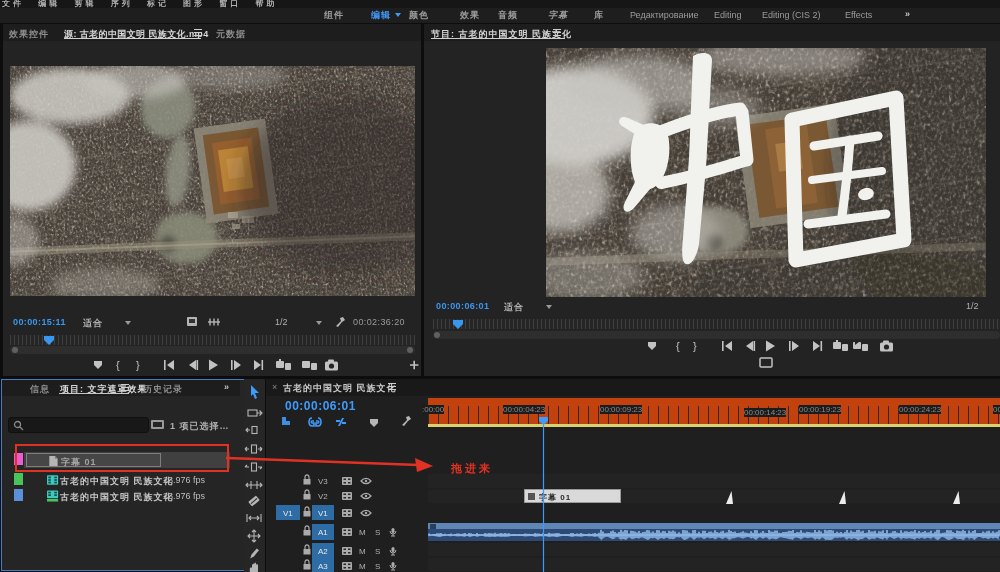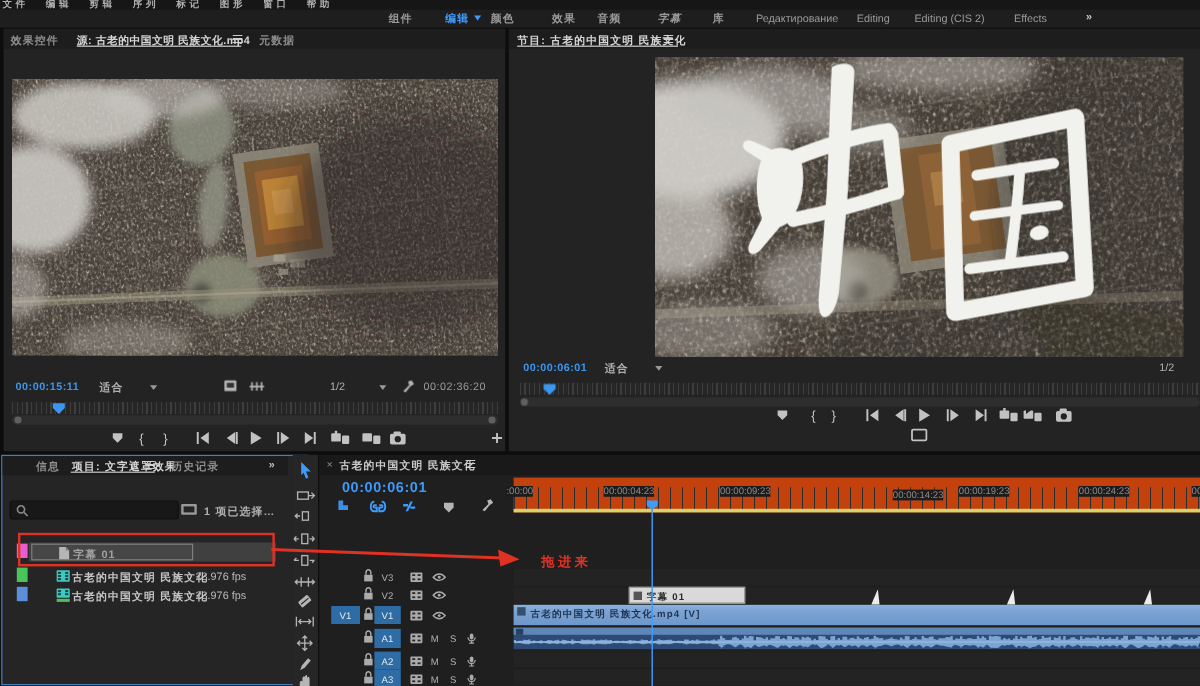--- a/index.html
+++ b/index.html
@@ -551,24 +551,20 @@
   <div class="ab" style="left:3px;top:3px;width:7px;height:7px;background:#555;"></div>
   <span class="t cjk" style="left:14px;top:2px;font-size:8px;color:#2a2a2a;">字幕 01</span>
  </div>
  <svg class="ab" style="left:460px;top:112px;" width="240" height="13" viewBox="0 0 240 13">
         <g fill="#ececea">
           <path d="M0 13 L7 13 L5.5 0 Z"></path>
           <path d="M113 13 L120 13 L118.5 0 Z"></path>
           <path d="M227 13 L234 13 L232.5 0 Z"></path>
         </g>
       </svg>
- <div class="ab" style="left:162px;top:125px;width:572px;height:17px;background:linear-gradient(#8db2dd,#7ba3d4 30%,#6d98c9);" id="laneV1">
-  <div class="ab" style="left:3px;top:2px;width:7px;height:7px;background:#35506e;"></div>
-  <span class="t cjk" style="left:14px;top:2px;font-size:8px;color:#1e3450;">古老的中国文明 民族文化.mp4 [V]</span>
- </div>
  <div class="ab" style="left:162px;top:144px;width:572px;height:18px;background:#2c4a74;" id="laneA1">
   <div class="ab" style="left:0;top:0;width:572px;height:6px;background:#5e87b8;"></div>
   <div class="ab" style="left:2px;top:1px;width:6px;height:5px;background:#27405f;"></div>
   <svg class="ab" style="left:0;top:6px;" width="572" height="12" viewBox="0 0 572 12" preserveAspectRatio="none" id="wave">
           <path d="M0,6 L0,4.4 L2,4.4 L2,5.4 L4,5.4 L4,5.0 L6,5.0 L6,5.0 L8,5.0 L8,4.2 L10,4.2 L10,4.3 L12,4.3 L12,4.0 L14,4.0 L14,5.3 L16,5.3 L16,4.7 L18,4.7 L18,5.4 L20,5.4 L20,5.1 L22,5.1 L22,4.6 L24,4.6 L24,5.4 L26,5.4 L26,5.1 L28,5.1 L28,4.4 L30,4.4 L30,4.5 L32,4.5 L32,5.0 L34,5.0 L34,4.5 L36,4.5 L36,4.1 L38,4.1 L38,5.4 L40,5.4 L40,4.1 L42,4.1 L42,4.3 L44,4.3 L44,4.9 L46,4.9 L46,5.2 L48,5.2 L48,3.9 L50,3.9 L50,4.9 L52,4.9 L52,5.3 L54,5.3 L54,5.2 L56,5.2 L56,4.0 L58,4.0 L58,4.4 L60,4.4 L60,4.1 L62,4.1 L62,4.2 L64,4.2 L64,4.5 L66,4.5 L66,3.8 L68,3.8 L68,4.8 L70,4.8 L70,4.5 L72,4.5 L72,4.1 L74,4.1 L74,4.4 L76,4.4 L76,4.0 L78,4.0 L78,4.5 L80,4.5 L80,4.3 L82,4.3 L82,5.3 L84,5.3 L84,5.0 L86,5.0 L86,4.9 L88,4.9 L88,5.3 L90,5.3 L90,5.0 L92,5.0 L92,5.2 L94,5.2 L94,5.0 L96,5.0 L96,4.4 L98,4.4 L98,4.8 L100,4.8 L100,4.8 L102,4.8 L102,5.1 L104,5.1 L104,5.0 L106,5.0 L106,3.9 L108,3.9 L108,4.4 L110,4.4 L110,4.4 L112,4.4 L112,5.1 L114,5.1 L114,4.2 L116,4.2 L116,5.1 L118,5.1 L118,4.8 L120,4.8 L120,3.8 L122,3.8 L122,4.4 L124,4.4 L124,4.5 L126,4.5 L126,4.3 L128,4.3 L128,4.1 L130,4.1 L130,4.2 L132,4.2 L132,5.0 L134,5.0 L134,5.3 L136,5.3 L136,4.9 L138,4.9 L138,5.0 L140,5.0 L140,5.1 L142,5.1 L142,3.9 L144,3.9 L144,4.0 L146,4.0 L146,4.9 L148,4.9 L148,4.4 L150,4.4 L150,4.8 L152,4.8 L152,3.9 L154,3.9 L154,4.7 L156,4.7 L156,5.0 L158,5.0 L158,5.0 L160,5.0 L160,4.5 L162,4.5 L162,5.0 L164,5.0 L164,4.5 L166,4.5 L166,4.0 L168,4.0 L168,4.8 L170,4.8 L170,3.7 L172,3.7 L172,0.8 L174,0.8 L174,2.6 L176,2.6 L176,4.2 L178,4.2 L178,4.3 L180,4.3 L180,4.1 L182,4.1 L182,2.2 L184,2.2 L184,1.6 L186,1.6 L186,2.9 L188,2.9 L188,4.3 L190,4.3 L190,3.1 L192,3.1 L192,0.8 L194,0.8 L194,2.5 L196,2.5 L196,0.9 L198,0.9 L198,1.3 L200,1.3 L200,4.5 L202,4.5 L202,1.8 L204,1.8 L204,2.0 L206,2.0 L206,2.5 L208,2.5 L208,3.5 L210,3.5 L210,2.1 L212,2.1 L212,4.1 L214,4.1 L214,2.9 L216,2.9 L216,2.8 L218,2.8 L218,1.0 L220,1.0 L220,1.3 L222,1.3 L222,3.5 L224,3.5 L224,2.6 L226,2.6 L226,3.8 L228,3.8 L228,1.1 L230,1.1 L230,1.3 L232,1.3 L232,3.4 L234,3.4 L234,2.1 L236,2.1 L236,2.2 L238,2.2 L238,3.9 L240,3.9 L240,1.7 L242,1.7 L242,2.5 L244,2.5 L244,1.6 L246,1.6 L246,2.5 L248,2.5 L248,4.5 L250,4.5 L250,3.3 L252,3.3 L252,4.4 L254,4.4 L254,1.1 L256,1.1 L256,1.2 L258,1.2 L258,1.4 L260,1.4 L260,3.4 L262,3.4 L262,4.3 L264,4.3 L264,1.3 L266,1.3 L266,1.0 L268,1.0 L268,4.2 L270,4.2 L270,2.7 L272,2.7 L272,4.2 L274,4.2 L274,1.7 L276,1.7 L276,1.7 L278,1.7 L278,4.0 L280,4.0 L280,2.7 L282,2.7 L282,2.5 L284,2.5 L284,3.5 L286,3.5 L286,1.3 L288,1.3 L288,2.9 L290,2.9 L290,3.7 L292,3.7 L292,2.5 L294,2.5 L294,1.8 L296,1.8 L296,3.8 L298,3.8 L298,3.3 L300,3.3 L300,0.8 L302,0.8 L302,2.1 L304,2.1 L304,2.9 L306,2.9 L306,2.6 L308,2.6 L308,4.1 L310,4.1 L310,3.7 L312,3.7 L312,3.2 L314,3.2 L314,2.3 L316,2.3 L316,3.6 L318,3.6 L318,3.7 L320,3.7 L320,4.2 L322,4.2 L322,2.2 L324,2.2 L324,3.7 L326,3.7 L326,1.1 L328,1.1 L328,1.3 L330,1.3 L330,4.2 L332,4.2 L332,3.6 L334,3.6 L334,2.0 L336,2.0 L336,3.7 L338,3.7 L338,4.0 L340,4.0 L340,1.0 L342,1.0 L342,2.4 L344,2.4 L344,2.8 L346,2.8 L346,1.6 L348,1.6 L348,1.5 L350,1.5 L350,3.8 L352,3.8 L352,4.1 L354,4.1 L354,2.9 L356,2.9 L356,2.9 L358,2.9 L358,2.8 L360,2.8 L360,1.8 L362,1.8 L362,2.0 L364,2.0 L364,0.9 L366,0.9 L366,4.1 L368,4.1 L368,3.0 L370,3.0 L370,3.2 L372,3.2 L372,1.3 L374,1.3 L374,3.6 L376,3.6 L376,3.8 L378,3.8 L378,2.8 L380,2.8 L380,2.9 L382,2.9 L382,3.5 L384,3.5 L384,3.6 L386,3.6 L386,1.1 L388,1.1 L388,2.9 L390,2.9 L390,1.3 L392,1.3 L392,2.5 L394,2.5 L394,4.3 L396,4.3 L396,0.8 L398,0.8 L398,1.4 L400,1.4 L400,0.9 L402,0.9 L402,1.1 L404,1.1 L404,1.4 L406,1.4 L406,3.9 L408,3.9 L408,2.7 L410,2.7 L410,3.7 L412,3.7 L412,3.0 L414,3.0 L414,4.3 L416,4.3 L416,3.1 L418,3.1 L418,0.9 L420,0.9 L420,3.5 L422,3.5 L422,1.6 L424,1.6 L424,2.8 L426,2.8 L426,2.9 L428,2.9 L428,1.0 L430,1.0 L430,0.8 L432,0.8 L432,2.4 L434,2.4 L434,1.8 L436,1.8 L436,3.9 L438,3.9 L438,3.4 L440,3.4 L440,0.9 L442,0.9 L442,2.4 L444,2.4 L444,2.5 L446,2.5 L446,1.7 L448,1.7 L448,4.3 L450,4.3 L450,2.3 L452,2.3 L452,2.6 L454,2.6 L454,1.3 L456,1.3 L456,3.9 L458,3.9 L458,0.9 L460,0.9 L460,4.2 L462,4.2 L462,3.8 L464,3.8 L464,2.3 L466,2.3 L466,2.0 L468,2.0 L468,3.6 L470,3.6 L470,4.1 L472,4.1 L472,1.2 L474,1.2 L474,3.6 L476,3.6 L476,2.3 L478,2.3 L478,2.2 L480,2.2 L480,2.9 L482,2.9 L482,2.3 L484,2.3 L484,2.6 L486,2.6 L486,1.0 L488,1.0 L488,3.7 L490,3.7 L490,1.9 L492,1.9 L492,3.6 L494,3.6 L494,3.0 L496,3.0 L496,2.0 L498,2.0 L498,3.4 L500,3.4 L500,3.3 L502,3.3 L502,1.7 L504,1.7 L504,4.2 L506,4.2 L506,2.8 L508,2.8 L508,0.8 L510,0.8 L510,0.8 L512,0.8 L512,4.2 L514,4.2 L514,3.7 L516,3.7 L516,3.5 L518,3.5 L518,1.0 L520,1.0 L520,1.2 L522,1.2 L522,1.2 L524,1.2 L524,3.1 L526,3.1 L526,3.9 L528,3.9 L528,1.4 L530,1.4 L530,1.9 L532,1.9 L532,2.2 L534,2.2 L534,0.8 L536,0.8 L536,2.1 L538,2.1 L538,4.5 L540,4.5 L540,1.5 L542,1.5 L542,3.4 L544,3.4 L544,2.0 L546,2.0 L546,1.0 L548,1.0 L548,4.0 L550,4.0 L550,4.1 L552,4.1 L552,4.1 L554,4.1 L554,2.5 L556,2.5 L556,3.5 L558,3.5 L558,2.3 L560,2.3 L560,1.8 L562,1.8 L562,3.7 L564,3.7 L564,2.2 L566,2.2 L566,3.5 L568,3.5 L568,2.7 L570,2.7 L570,1.2 L572,1.2 L572,6 L570,10.8 L572,10.8 L568,9.3 L570,9.3 L566,8.5 L568,8.5 L564,9.8 L566,9.8 L562,8.3 L564,8.3 L560,10.2 L562,10.2 L558,9.7 L560,9.7 L556,8.5 L558,8.5 L554,9.5 L556,9.5 L552,7.9 L554,7.9 L550,7.9 L552,7.9 L548,8.0 L550,8.0 L546,11.0 L548,11.0 L544,10.0 L546,10.0 L542,8.6 L544,8.6 L540,10.5 L542,10.5 L538,7.5 L540,7.5 L536,9.9 L538,9.9 L534,11.2 L536,11.2 L532,9.8 L534,9.8 L530,10.1 L532,10.1 L528,10.6 L530,10.6 L526,8.1 L528,8.1 L524,8.9 L526,8.9 L522,10.8 L524,10.8 L520,10.8 L522,10.8 L518,11.0 L520,11.0 L516,8.5 L518,8.5 L514,8.3 L516,8.3 L512,7.8 L514,7.8 L510,11.2 L512,11.2 L508,11.2 L510,11.2 L506,9.2 L508,9.2 L504,7.8 L506,7.8 L502,10.3 L504,10.3 L500,8.7 L502,8.7 L498,8.6 L500,8.6 L496,10.0 L498,10.0 L494,9.0 L496,9.0 L492,8.4 L494,8.4 L490,10.1 L492,10.1 L488,8.3 L490,8.3 L486,11.0 L488,11.0 L484,9.4 L486,9.4 L482,9.7 L484,9.7 L480,9.1 L482,9.1 L478,9.8 L480,9.8 L476,9.7 L478,9.7 L474,8.4 L476,8.4 L472,10.8 L474,10.8 L470,7.9 L472,7.9 L468,8.4 L470,8.4 L466,10.0 L468,10.0 L464,9.7 L466,9.7 L462,8.2 L464,8.2 L460,7.8 L462,7.8 L458,11.1 L460,11.1 L456,8.1 L458,8.1 L454,10.7 L456,10.7 L452,9.4 L454,9.4 L450,9.7 L452,9.7 L448,7.7 L450,7.7 L446,10.3 L448,10.3 L444,9.5 L446,9.5 L442,9.6 L444,9.6 L440,11.1 L442,11.1 L438,8.6 L440,8.6 L436,8.1 L438,8.1 L434,10.2 L436,10.2 L432,9.6 L434,9.6 L430,11.2 L432,11.2 L428,11.0 L430,11.0 L426,9.1 L428,9.1 L424,9.2 L426,9.2 L422,10.4 L424,10.4 L420,8.5 L422,8.5 L418,11.1 L420,11.1 L416,8.9 L418,8.9 L414,7.7 L416,7.7 L412,9.0 L414,9.0 L410,8.3 L412,8.3 L408,9.3 L410,9.3 L406,8.1 L408,8.1 L404,10.6 L406,10.6 L402,10.9 L404,10.9 L400,11.1 L402,11.1 L398,10.6 L400,10.6 L396,11.2 L398,11.2 L394,7.7 L396,7.7 L392,9.5 L394,9.5 L390,10.7 L392,10.7 L388,9.1 L390,9.1 L386,10.9 L388,10.9 L384,8.4 L386,8.4 L382,8.5 L384,8.5 L380,9.1 L382,9.1 L378,9.2 L380,9.2 L376,8.2 L378,8.2 L374,8.4 L376,8.4 L372,10.7 L374,10.7 L370,8.8 L372,8.8 L368,9.0 L370,9.0 L366,7.9 L368,7.9 L364,11.1 L366,11.1 L362,10.0 L364,10.0 L360,10.2 L362,10.2 L358,9.2 L360,9.2 L356,9.1 L358,9.1 L354,9.1 L356,9.1 L352,7.9 L354,7.9 L350,8.2 L352,8.2 L348,10.5 L350,10.5 L346,10.4 L348,10.4 L344,9.2 L346,9.2 L342,9.6 L344,9.6 L340,11.0 L342,11.0 L338,8.0 L340,8.0 L336,8.3 L338,8.3 L334,10.0 L336,10.0 L332,8.4 L334,8.4 L330,7.8 L332,7.8 L328,10.7 L330,10.7 L326,10.9 L328,10.9 L324,8.3 L326,8.3 L322,9.8 L324,9.8 L320,7.8 L322,7.8 L318,8.3 L320,8.3 L316,8.4 L318,8.4 L314,9.7 L316,9.7 L312,8.8 L314,8.8 L310,8.3 L312,8.3 L308,7.9 L310,7.9 L306,9.4 L308,9.4 L304,9.1 L306,9.1 L302,9.9 L304,9.9 L300,11.2 L302,11.2 L298,8.7 L300,8.7 L296,8.2 L298,8.2 L294,10.2 L296,10.2 L292,9.5 L294,9.5 L290,8.3 L292,8.3 L288,9.1 L290,9.1 L286,10.7 L288,10.7 L284,8.5 L286,8.5 L282,9.5 L284,9.5 L280,9.3 L282,9.3 L278,8.0 L280,8.0 L276,10.3 L278,10.3 L274,10.3 L276,10.3 L272,7.8 L274,7.8 L270,9.3 L272,9.3 L268,7.8 L270,7.8 L266,11.0 L268,11.0 L264,10.7 L266,10.7 L262,7.7 L264,7.7 L260,8.6 L262,8.6 L258,10.6 L260,10.6 L256,10.8 L258,10.8 L254,10.9 L256,10.9 L252,7.6 L254,7.6 L250,8.7 L252,8.7 L248,7.5 L250,7.5 L246,9.5 L248,9.5 L244,10.4 L246,10.4 L242,9.5 L244,9.5 L240,10.3 L242,10.3 L238,8.1 L240,8.1 L236,9.8 L238,9.8 L234,9.9 L236,9.9 L232,8.6 L234,8.6 L230,10.7 L232,10.7 L228,10.9 L230,10.9 L226,8.2 L228,8.2 L224,9.4 L226,9.4 L222,8.5 L224,8.5 L220,10.7 L222,10.7 L218,11.0 L220,11.0 L216,9.2 L218,9.2 L214,9.1 L216,9.1 L212,7.9 L214,7.9 L210,9.9 L212,9.9 L208,8.5 L210,8.5 L206,9.5 L208,9.5 L204,10.0 L206,10.0 L202,10.2 L204,10.2 L200,7.5 L202,7.5 L198,10.7 L200,10.7 L196,11.1 L198,11.1 L194,9.5 L196,9.5 L192,11.2 L194,11.2 L190,8.9 L192,8.9 L188,7.7 L190,7.7 L186,9.1 L188,9.1 L184,10.4 L186,10.4 L182,9.8 L184,9.8 L180,7.9 L182,7.9 L178,7.7 L180,7.7 L176,7.8 L178,7.8 L174,9.4 L176,9.4 L172,11.2 L174,11.2 L170,8.3 L172,8.3 L168,7.2 L170,7.2 L166,8.0 L168,8.0 L164,7.5 L166,7.5 L162,7.0 L164,7.0 L160,7.5 L162,7.5 L158,7.0 L160,7.0 L156,7.0 L158,7.0 L154,7.3 L156,7.3 L152,8.1 L154,8.1 L150,7.2 L152,7.2 L148,7.6 L150,7.6 L146,7.1 L148,7.1 L144,8.0 L146,8.0 L142,8.1 L144,8.1 L140,6.9 L142,6.9 L138,7.0 L140,7.0 L136,7.1 L138,7.1 L134,6.7 L136,6.7 L132,7.0 L134,7.0 L130,7.8 L132,7.8 L128,7.9 L130,7.9 L126,7.7 L128,7.7 L124,7.5 L126,7.5 L122,7.6 L124,7.6 L120,8.2 L122,8.2 L118,7.2 L120,7.2 L116,6.9 L118,6.9 L114,7.8 L116,7.8 L112,6.9 L114,6.9 L110,7.6 L112,7.6 L108,7.6 L110,7.6 L106,8.1 L108,8.1 L104,7.0 L106,7.0 L102,6.9 L104,6.9 L100,7.2 L102,7.2 L98,7.2 L100,7.2 L96,7.6 L98,7.6 L94,7.0 L96,7.0 L92,6.8 L94,6.8 L90,7.0 L92,7.0 L88,6.7 L90,6.7 L86,7.1 L88,7.1 L84,7.0 L86,7.0 L82,6.7 L84,6.7 L80,7.7 L82,7.7 L78,7.5 L80,7.5 L76,8.0 L78,8.0 L74,7.6 L76,7.6 L72,7.9 L74,7.9 L70,7.5 L72,7.5 L68,7.2 L70,7.2 L66,8.2 L68,8.2 L64,7.5 L66,7.5 L62,7.8 L64,7.8 L60,7.9 L62,7.9 L58,7.6 L60,7.6 L56,8.0 L58,8.0 L54,6.8 L56,6.8 L52,6.7 L54,6.7 L50,7.1 L52,7.1 L48,8.1 L50,8.1 L46,6.8 L48,6.8 L44,7.1 L46,7.1 L42,7.7 L44,7.7 L40,7.9 L42,7.9 L38,6.6 L40,6.6 L36,7.9 L38,7.9 L34,7.5 L36,7.5 L32,7.0 L34,7.0 L30,7.5 L32,7.5 L28,7.6 L30,7.6 L26,6.9 L28,6.9 L24,6.6 L26,6.6 L22,7.4 L24,7.4 L20,6.9 L22,6.9 L18,6.6 L20,6.6 L16,7.3 L18,7.3 L14,6.7 L16,6.7 L12,8.0 L14,8.0 L10,7.7 L12,7.7 L8,7.8 L10,7.8 L6,7.0 L8,7.0 L4,7.0 L6,7.0 L2,6.6 L4,6.6 L0,7.6 L2,7.6 Z" fill="#7fa9d8" opacity="0.95"></path>
           <line x1="0" y1="6" x2="572" y2="6" stroke="#9dc0e8" stroke-width="1"></line>
         </svg>
  </div>
  <div class="ab" style="left:162px;top:164px;width:572px;height:13px;background:#232323;"></div>
  <div class="ab" style="left:162px;top:179px;width:572px;height:13px;background:#232323;"></div>

